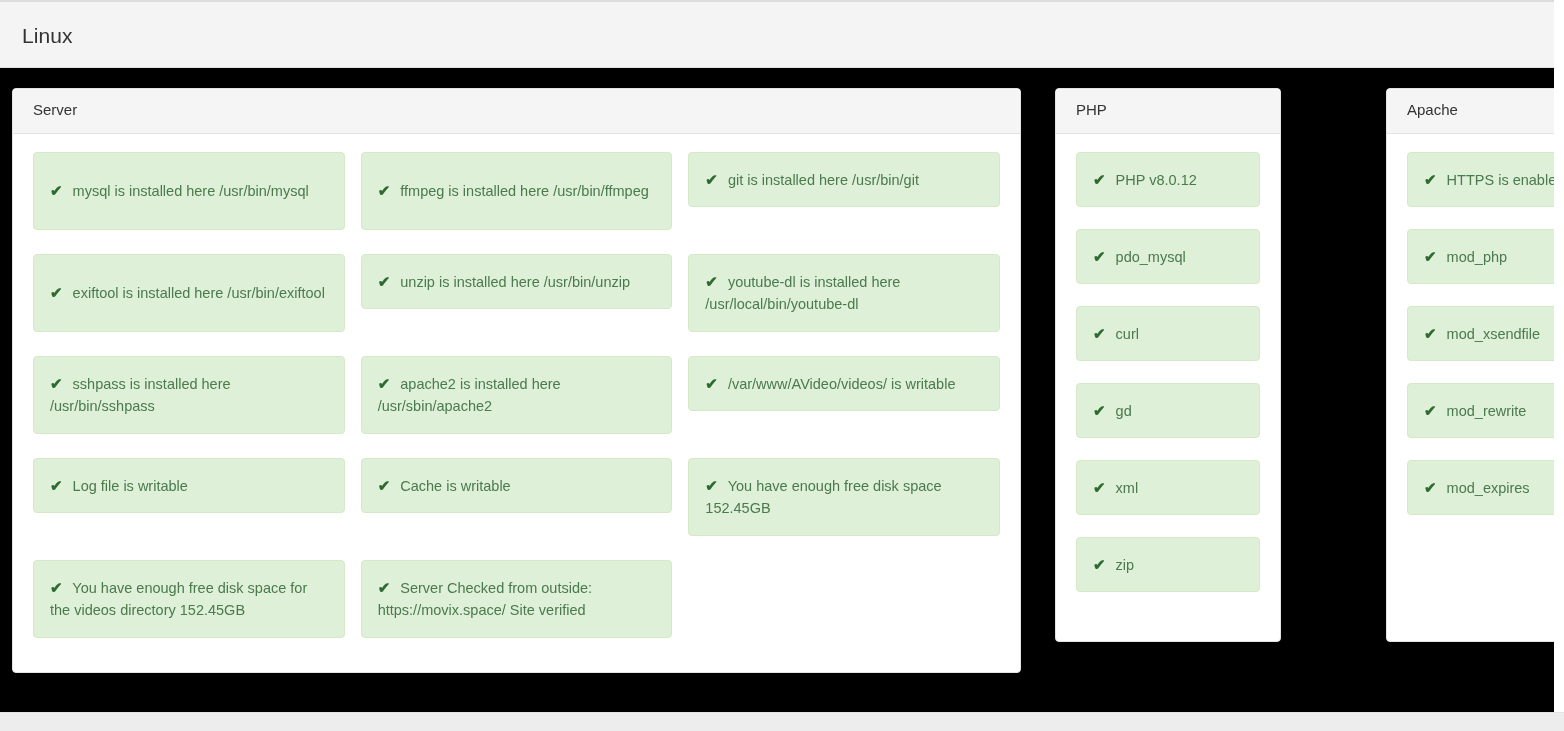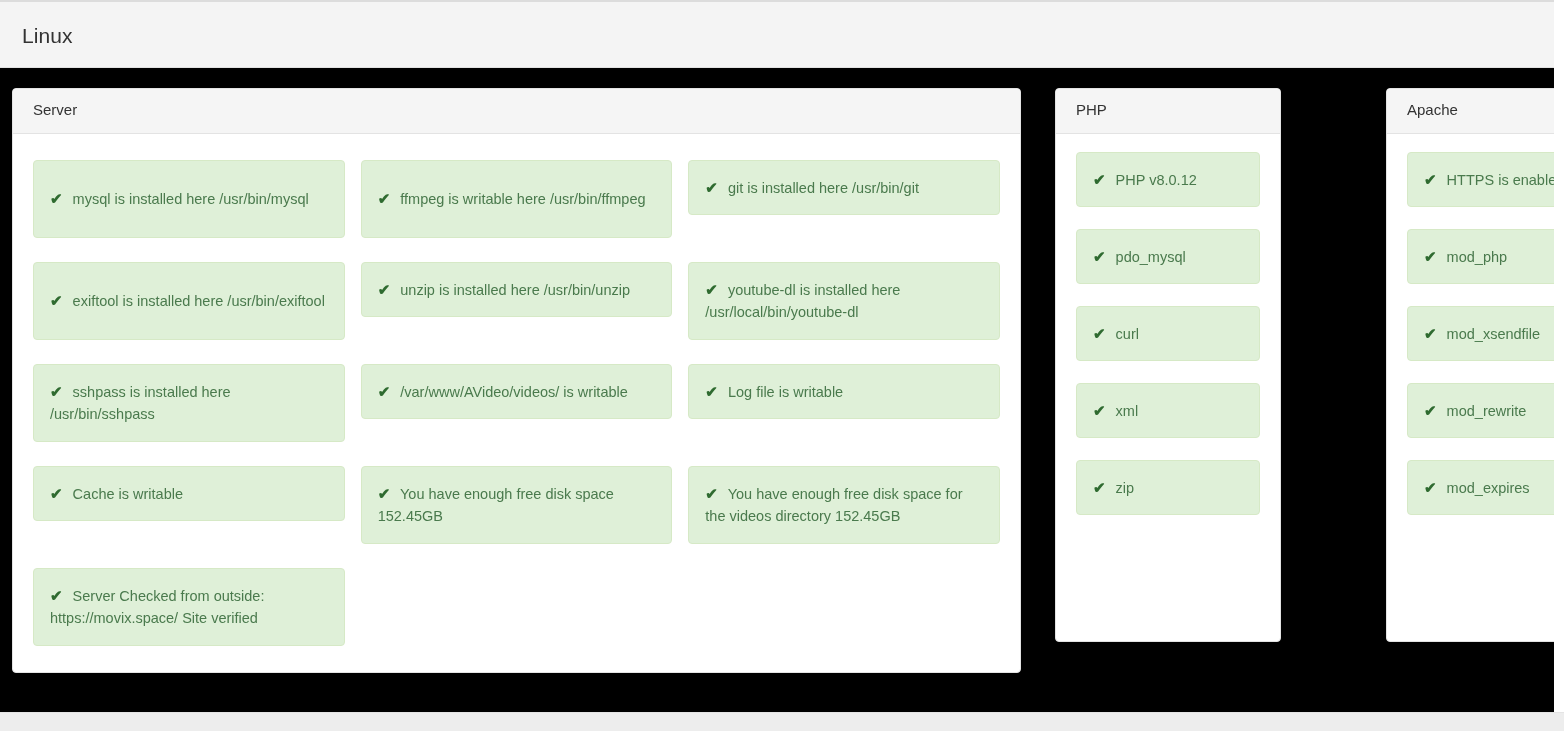--- a/index.html
+++ b/index.html
@@ -81,21 +81,21 @@
   
   #panel-server  { left: 12px;   top: 88px; width: 1009px; height: 585px; }
   #panel-php     { left: 1055px; top: 88px; width: 226px;  height: 554px; }
   #panel-apache  { left: 1386px; top: 88px; width: 228px;  height: 554px; }
 
   
   .alert-grid-3 {
     display: flex;
     flex-wrap: wrap;
     align-content: flex-start;
-    margin: 8px -8px;
+    margin: 0 -8px;
   }
   .alert-grid-3 > .alert-cell {
     width: 33.3333%;
     box-sizing: border-box;
     padding: 0 8px;
     margin-bottom: 24px;
   }
 
   .alert-grid-1 > .alert-cell {
     width: 100%;
@@ -177,21 +177,21 @@
     </div>
     <div class="panel-body">
       <div class="alert-grid-3">
           <div class="alert-cell">
             <div class="alert-success alert-2line">
               <div class="alert-inner"><span class="check">✔</span> <span class="alert-text">mysql is installed here /usr/bin/mysql</span></div>
             </div>
           </div>
           <div class="alert-cell">
             <div class="alert-success alert-2line">
-              <div class="alert-inner"><span class="check">✔</span> <span class="alert-text">ffmpeg is writable here /usr/bin/ffmpeg</span></div>
+              <div class="alert-inner"><span class="check">✔</span> <span class="alert-text">ffmpeg is installed here /usr/bin/ffmpeg</span></div>
             </div>
           </div>
           <div class="alert-cell">
             <div class="alert-success">
               <div class="alert-inner"><span class="check">✔</span> <span class="alert-text">git is installed here /usr/bin/git</span></div>
             </div>
           </div>
           <div class="alert-cell">
             <div class="alert-success alert-2line">
               <div class="alert-inner"><span class="check">✔</span> <span class="alert-text">exiftool is installed here /usr/bin/exiftool</span></div>
@@ -203,20 +203,25 @@
             </div>
           </div>
           <div class="alert-cell">
             <div class="alert-success alert-2line">
               <div class="alert-inner"><span class="check">✔</span> <span class="alert-text">youtube-dl is installed here /usr/local/bin/youtube-dl</span></div>
             </div>
           </div>
           <div class="alert-cell">
             <div class="alert-success alert-2line">
               <div class="alert-inner"><span class="check">✔</span> <span class="alert-text">sshpass is installed here /usr/bin/sshpass</span></div>
+            </div>
+          </div>
+          <div class="alert-cell">
+            <div class="alert-success alert-2line">
+              <div class="alert-inner"><span class="check">✔</span> <span class="alert-text">apache2 is installed here /usr/sbin/apache2</span></div>
             </div>
           </div>
           <div class="alert-cell">
             <div class="alert-success">
               <div class="alert-inner"><span class="check">✔</span> <span class="alert-text">/var/www/AVideo/videos/ is writable</span></div>
             </div>
           </div>
           <div class="alert-cell">
             <div class="alert-success">
               <div class="alert-inner"><span class="check">✔</span> <span class="alert-text">Log file is writable</span></div>
@@ -262,20 +267,25 @@
               <div class="alert-inner"><span class="check">✔</span> <span class="alert-text">pdo_mysql</span></div>
             </div>
           </div>
           <div class="alert-cell">
             <div class="alert-success">
               <div class="alert-inner"><span class="check">✔</span> <span class="alert-text">curl</span></div>
             </div>
           </div>
           <div class="alert-cell">
             <div class="alert-success">
+              <div class="alert-inner"><span class="check">✔</span> <span class="alert-text">gd</span></div>
+            </div>
+          </div>
+          <div class="alert-cell">
+            <div class="alert-success">
               <div class="alert-inner"><span class="check">✔</span> <span class="alert-text">xml</span></div>
             </div>
           </div>
           <div class="alert-cell">
             <div class="alert-success">
               <div class="alert-inner"><span class="check">✔</span> <span class="alert-text">zip</span></div>
             </div>
           </div>
         </div>
     </div>

